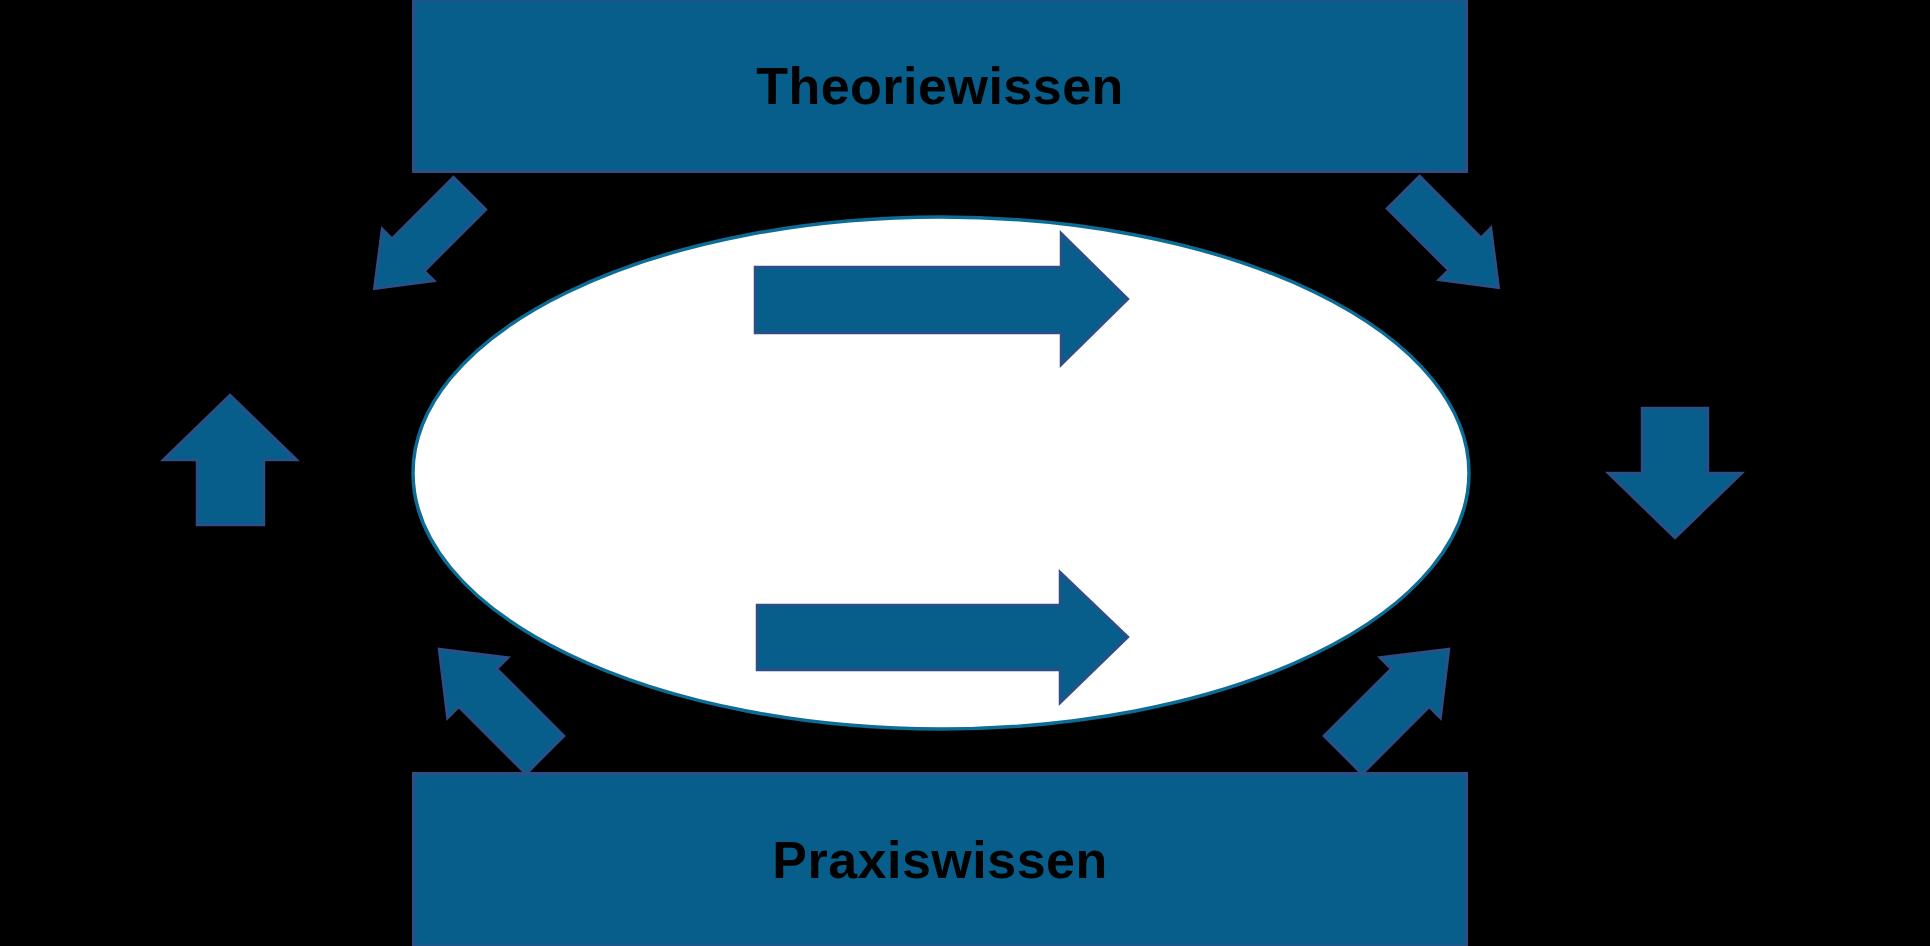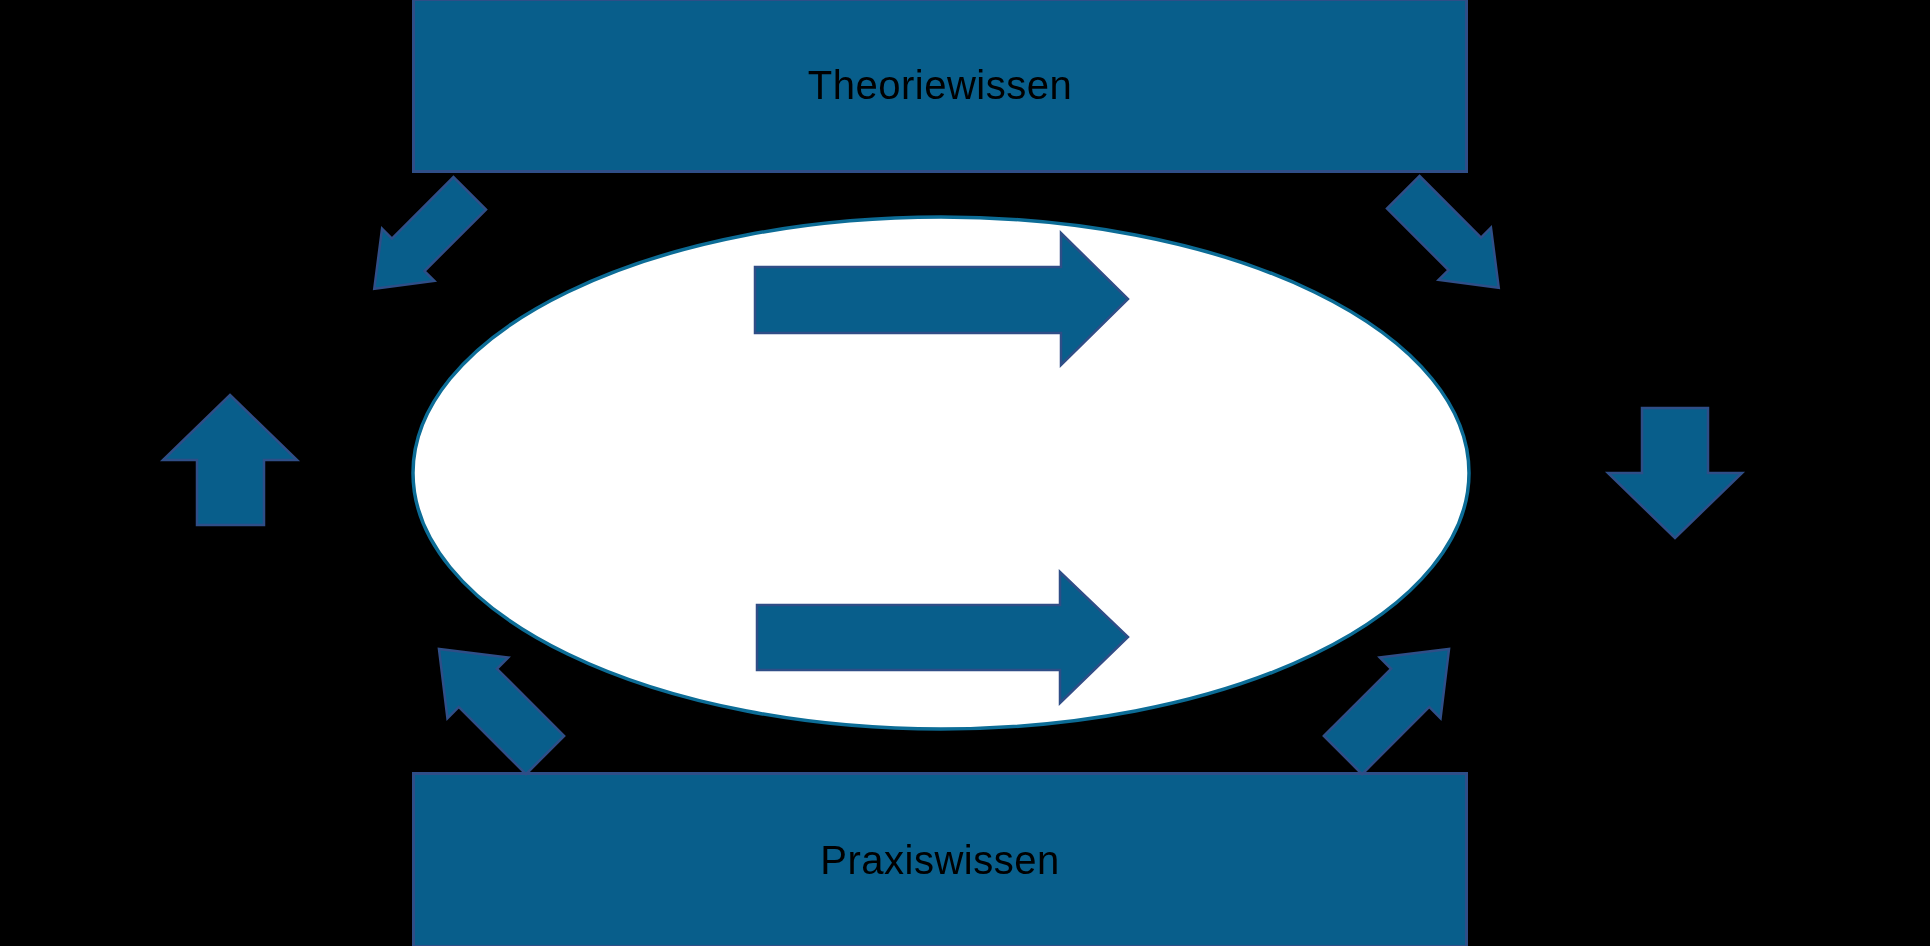--- a/index.html
+++ b/index.html
@@ -23,22 +23,22 @@
     background: var(--shape-fill, #085E8B);
     border: 3px solid var(--shape-border, #2F4E87);
     display: flex;
     align-items: center;
     justify-content: center;
   }
   .kbox.top { top: -2px; height: 175px; }
   .kbox.bottom { top: 772px; height: 176px; }
   .kbox .label {
     color: var(--label-color, #000);
-    font-size: 40px;
-    font-weight: normal;
+    font-size: 52px;
+    font-weight: bold;
     letter-spacing: 0.5px;
     white-space: nowrap;
   }
   svg.diagram {
     position: absolute;
     inset: 0;
     pointer-events: none;
   }
   .shape-arrow {
     fill: var(--shape-fill, #085E8B);

